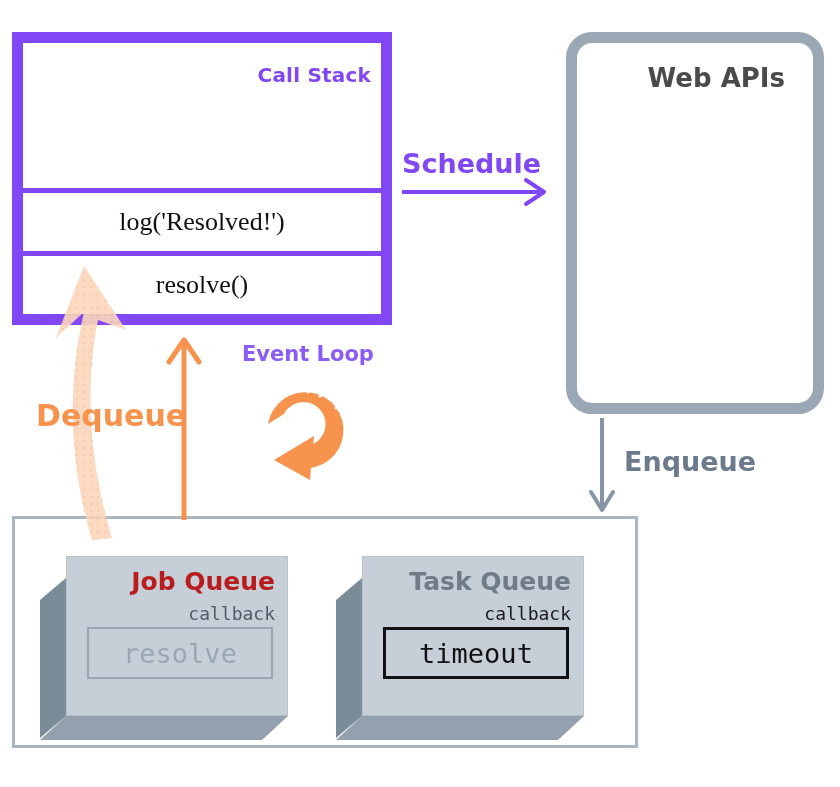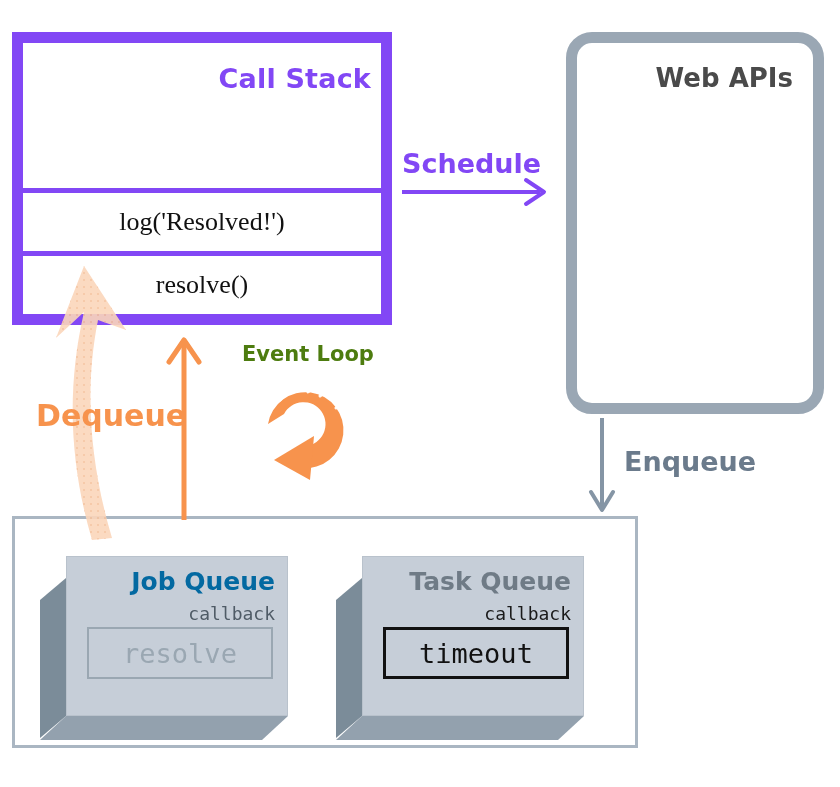--- a/index.html
+++ b/index.html
@@ -7,64 +7,64 @@
        font-family:"DejaVu Sans", sans-serif;}
   .stage{position:absolute;left:0;top:0;width:840px;height:787px;}
 
   
   #call-stack{position:absolute;left:12px;top:32px;width:380px;height:293px;
               box-sizing:border-box;border:11px solid #8247f5;background:#fff;z-index:6;}
   #call-stack-inner{position:absolute;left:0;top:0;right:0;bottom:0;display:flex;
                     flex-direction:column;justify-content:flex-end;}
   .cs-empty{flex:1 1 auto;}
   .cs-title{position:absolute;right:10px;top:20px;color:#8247f5;font-weight:bold;
-            font-size:27px;letter-spacing:.2px;}
+            font-size:20px;letter-spacing:.2px;}
   .cs-frame{height:58px;border-top:5px solid #8247f5;display:flex;align-items:center;
             justify-content:center;color:#111;font-size:26px;
             font-family:Liberation Serif, serif;}
 
   
   #web-apis{position:absolute;left:566px;top:32px;width:258px;height:382px;
             box-sizing:border-box;border:11px solid #9aa7b4;border-radius:26px;background:#fff;z-index:4;}
-  .wa-title{position:absolute;right:20px;top:20px;color:#4a4a4a;font-weight:bold;font-size:26px;}
+  .wa-title{position:absolute;right:28px;top:20px;color:#4a4a4a;font-weight:bold;font-size:26px;}
 
   
   #schedule-arrow{position:absolute;left:402px;top:148px;width:150px;height:60px;z-index:5;}
   .sch-label{position:absolute;left:0;top:0;color:#8247f5;font-weight:bold;font-size:27px;}
 
   
   #enqueue-arrow{position:absolute;left:588px;top:418px;width:185px;height:100px;z-index:3;}
   .enq-label{position:absolute;left:36px;top:28px;color:#6b7b8c;font-weight:bold;font-size:27px;}
 
   
   #dequeue-thick{position:absolute;left:40px;top:250px;width:130px;height:290px;z-index:7;}
   #dequeue-label{position:absolute;left:36px;top:398px;color:#f7934d;font-weight:bold;
                  font-size:30px;z-index:9;}
 
   
   #job-arrow{position:absolute;left:158px;top:332px;width:56px;height:190px;z-index:8;}
 
   
   #event-loop{position:absolute;left:236px;top:342px;width:140px;height:150px;z-index:5;}
-  .el-label{position:absolute;left:6px;top:0px;color:#4d7c0f;font-weight:bold;font-size:21px;}
+  .el-label{position:absolute;left:6px;top:0px;color:#8b5cf6;font-weight:bold;font-size:21px;}
 
   
   #queue-container{position:absolute;left:12px;top:516px;width:626px;height:232px;
                    box-sizing:border-box;border:3px solid #aab6c2;background:#fff;z-index:2;}
 
   .queue-box{position:absolute;top:556px;z-index:3;}
   #job-queue{left:40px;}
   #task-queue{left:336px;}
   .q-side{position:absolute;left:0;top:22px;width:26px;height:160px;background:#7b8c99;
           clip-path:polygon(0 22px,0 100%,100% calc(100% - 22px),100% 0);}
   .q-front{position:absolute;left:26px;top:0;width:222px;height:160px;background:#c6ced8;
            border:1px solid #b9c2cc;box-sizing:border-box;}
   .q-shadow{position:absolute;left:0px;top:160px;width:248px;height:24px;background:#93a1ae;
             clip-path:polygon(26px 0,100% 0,calc(100% - 26px) 100%,0 100%);}
-  .q-title{position:absolute;right:12px;top:10px;font-weight:bold;font-size:25px;color:#0369a1;}
+  .q-title{position:absolute;right:12px;top:10px;font-weight:bold;font-size:25px;color:#b91c1c;}
   .q-cb{position:absolute;right:12px;top:46px;font-size:18px;
         font-family:"DejaVu Sans Mono", monospace;color:#4f5b66;}
   .q-item{position:absolute;left:20px;top:70px;width:186px;height:52px;box-sizing:border-box;
           display:flex;align-items:center;justify-content:center;font-size:27px;
           font-family:"DejaVu Sans Mono", monospace;}
   #job-item{border:2px solid #9aa7b2;color:#9aa7b2;}
   #task-item{border:3px solid #111;color:#111;}
   #task-queue .q-title{color:#6f7b86;}
   #task-queue .q-cb{color:#1a1a1a;}
 </style>

